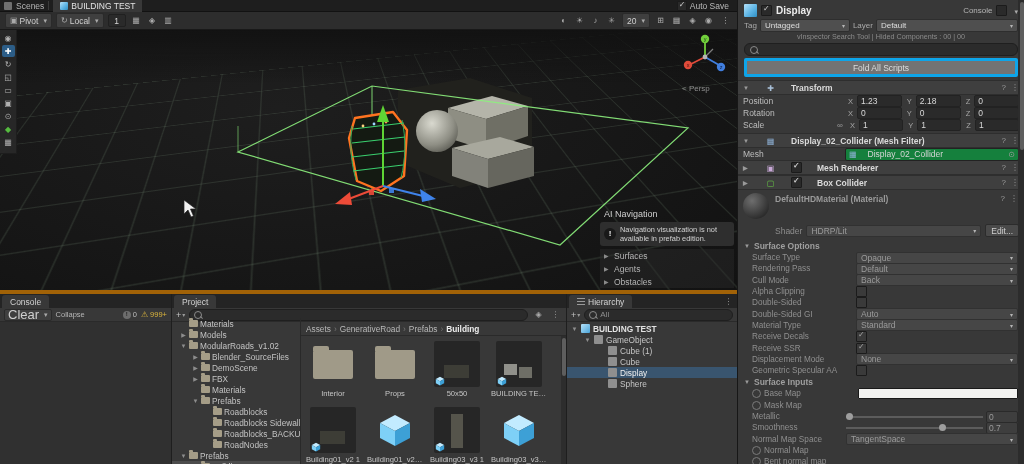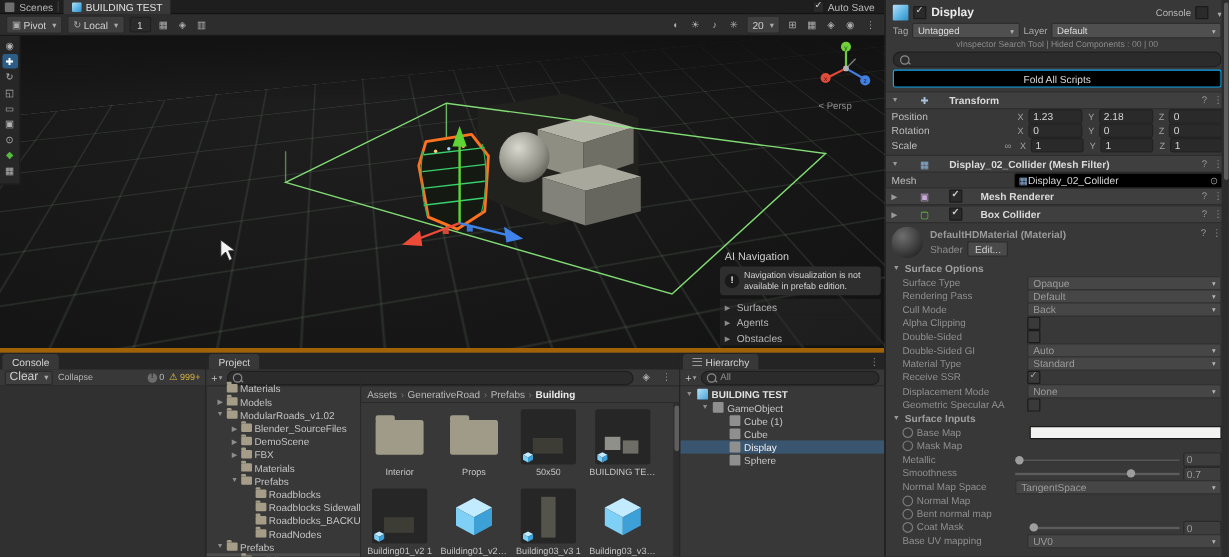--- a/index.html
+++ b/index.html
@@ -56,21 +56,21 @@
   
   .bottom{position:absolute;left:0;top:290px;width:737px;height:174px;display:flex;border-top:4px solid #a16207;box-sizing:border-box;background:#383838}
   .panel{display:flex;flex-direction:column;min-width:0;box-sizing:border-box}
   .console-p{width:172px;border-right:1px solid #1e1e1e}
   .project-p{width:395px;border-right:1px solid #1e1e1e}
   .hier-p{flex:1}
   .ptabs{height:14px;background:#242424;display:flex;align-items:flex-end;padding:0 2px;gap:2px}
   .ptab{height:13px;background:#383838;border-radius:3px 3px 0 0;padding:0 8px;display:flex;align-items:center;gap:3px;font-size:8.5px;color:#d2d2d2}
   .tab-ic-list{width:8px;height:7px;background:repeating-linear-gradient(180deg,#9a9a9a 0 1px,transparent 1px 3px)}
   .ptoolbar{height:13px;background:#383838;border-bottom:1px solid #2a2a2a;display:flex;align-items:center;gap:4px;padding:0 4px;font-size:8px;flex:none}
-  .tbtn.xs{height:10px;font-size:10px;padding:0 3px}
+  .tbtn.xs{height:10px;font-size:13px;padding:0 3px}
   .tb-txt{color:#b5b5b5;font-size:7.5px}
   .cnt{display:flex;align-items:center;gap:2px;font-size:7.5px;color:#bdbdbd}
   .info-ic{width:8px;height:8px;border-radius:50%;background:#6d6d6d;position:relative}
   .info-ic::after{content:"!";position:absolute;left:0;top:-1px;width:8px;text-align:center;font-size:6px;color:#222;font-weight:bold;line-height:9px}
   .warn-tri::after{content:"⚠";color:#dcb53c;font-size:8px}
   .cnt.warn span{color:#dcb53c}
   .console-body{flex:1;background:#303030}
 
   .proj-body{flex:1;display:flex;min-height:0}
   .proj-tree{width:128px;border-right:1px solid #292929;overflow:hidden;margin-top:-4px;padding-top:0}
@@ -125,45 +125,45 @@
   .inspector{position:absolute;left:737px;top:0;width:287px;height:464px;background:#383838;border-left:1px solid #171717;box-sizing:border-box;padding-top:2px;overflow:hidden;font-size:8.5px}
   .ins-head{height:17px;display:flex;align-items:center;gap:4px;padding:0 6px}
   .ins-name{font-size:10px;font-weight:bold;color:#ececec;flex:1}
   .static-lbl{color:#b5b5b5;font-size:8px}
   .tagrow{height:13px;display:flex;align-items:center;gap:3px;padding:0 6px;font-size:8px;color:#aaa}
   .dd{height:11px;background:#4f4f4f;border:1px solid #2e2e2e;border-radius:2px;display:flex;align-items:center;padding:0 4px;color:#dedede;min-width:0}
   .dd::after{content:"▾";margin-left:auto;padding-left:4px;color:#b5b5b5;font-size:6px}
   .dd.w1{width:80px}.dd.w2{flex:1}
   .note{height:10px;text-align:center;font-size:7.2px;color:#8b8b8b}
   .ins-search{margin:1px 6px 2px;height:11px;background:#2b2b2b;border:1px solid #1f1f1f;border-radius:6px;display:flex;align-items:center;padding:0 5px}
-  .fold-btn{margin:2px 6px 3px;height:13px;background:#000000;border:1px solid #0ea5e9;border-radius:2px;display:flex;align-items:center;justify-content:center;color:#dcdcdc}
+  .fold-btn{margin:2px 6px 3px;height:13px;background:#737373;border:3px solid #0ea5e9;border-radius:2px;display:flex;align-items:center;justify-content:center;color:#dcdcdc}
   .comp-head{height:13px;background:#3f3f3f;border-top:1px solid #2e2e2e;border-bottom:1px solid #2e2e2e;display:flex;align-items:center;gap:15px;padding:0 5px;font-weight:bold;color:#dadada}
   .fold{width:7px;font-size:6px;color:#9a9a9a}
   .fold.open::after{content:"▼"}
   .fold.closed::after{content:"▶"}
   .comp-ic{width:11px;text-align:center;font-weight:normal}
   .ic-transform::after{content:"✚";color:#a9c1d9;font-size:8px}
   .ic-mf::after{content:"▦";color:#8fb3d9;font-size:8px}
   .ic-mr::after{content:"▣";color:#c9a9d8;font-size:8px}
   .ic-bc::after{content:"▢";color:#69cf45;font-size:8px}
   .head-right{margin-left:auto;display:flex;gap:5px;font-weight:normal;font-size:8px}
   .prop-row{height:12px;display:flex;align-items:center;padding:0 5px;gap:2px}
   .prop-label{width:100px;color:#bdbdbd;white-space:nowrap;overflow:hidden;flex:none}
   .axis{color:#a5a5a5;font-size:7.5px;margin:0 2px 0 3px}
   .vfield{flex:1;height:10px;background:#2a2a2a;border:1px solid #222;border-radius:2px;display:flex;align-items:center;padding:0 3px;color:#d8d8d8;min-width:0}
   .link-ic{color:#9a9a9a;font-size:8px;margin-left:-8px;width:8px}
-  .obj-field{flex:1;height:11px;background:#000000;border:1px solid #222;border-radius:2px;display:flex;align-items:center;gap:0;padding:0 3px;color:#d5d5d5}
+  .obj-field{flex:1;height:11px;background:#15803d;border:1px solid #222;border-radius:2px;display:flex;align-items:center;gap:11px;padding:0 3px;color:#d5d5d5}
   .mesh-ic::after{content:"▦";color:#8fb3d9;font-size:8px}
   .picker-ic{margin-left:auto}
   .picker-ic::after{content:"⊙";color:#9a9a9a;font-size:8px}
   .mat-sec{color:#8d8d8d}
   .mat-block{display:flex;gap:6px;padding:3px 5px;align-items:flex-start;position:relative}
   .mat-sphere{width:26px;height:26px;border-radius:50%;background:radial-gradient(circle at 35% 30%,#6e6e6e,#2c2c2c 75%);flex:none}
   .mat-info{flex:1;min-width:0}
-  .mat-title{font-weight:bold;color:#9a9a9a;margin:1px 0 1px}
+  .mat-title{font-weight:bold;color:#9a9a9a;margin:1px 0 20px}
   .shader-row{display:flex;align-items:center;gap:4px}
   .edit-btn{height:11px;background:#4a4a4a;border:1px solid #2c2c2c;border-radius:2px;padding:0 5px;display:flex;align-items:center;color:#cfcfcf;flex:none}
   .sub-head{height:12px;display:flex;align-items:center;gap:3px;padding:0 6px;font-weight:bold;color:#9f9f9f}
   .opt-row,.inp-row{height:11.3px;display:flex;align-items:center;padding:0 6px 0 14px}
   .opt-label{width:104px;color:#8f8f8f;font-size:8.2px;white-space:nowrap;overflow:hidden;flex:none}
   .mat-sec .dd{background:#464646;color:#9b9b9b;border-color:#313131;height:10px}
   .opt-dd{flex:1}
   .opt-cb{display:none}
   .opt-row.type-checkbox .opt-cb{display:inline-block;background:#3a3a3a}
   .opt-row.checked .opt-cb::after{content:"✓";position:absolute;top:-2px;left:1px;font-size:8px;color:#a8a8a8}
@@ -721,20 +721,23 @@
       </span>
     </div>
 
     <div class="mat-sec">
       <div class="mat-block">
         <span class="mat-sphere"></span>
         <div class="mat-info">
           <div class="mat-title">DefaultHDMaterial (Material)</div>
           <div class="shader-row">
             <span>Shader</span>
+            <span class="dd w2">
+                <span>HDRP/Lit</span>
+              </span>
             <span class="edit-btn">Edit...</span>
           </div>
         </div>
         <span class="head-right" style="position:absolute;right:6px;top:4px">
           <span class="help-ic"></span>
           <span class="menu-ic"></span>
         </span>
       </div>
 
       <div class="sub-head">
@@ -782,20 +785,25 @@
 
         </div>
           <div class="opt-row type-dropdown">
           <span class="opt-label">Material Type</span>
           <span class="dd opt-dd">
               <span>Standard</span>
             </span>
 
         </div>
           <div class="opt-row checked type-checkbox">
+          <span class="opt-label">Receive Decals</span>
+
+          <span class="chk opt-cb"></span>
+        </div>
+          <div class="opt-row checked type-checkbox">
           <span class="opt-label">Receive SSR</span>
 
           <span class="chk opt-cb"></span>
         </div>
           <div class="opt-row type-dropdown">
           <span class="opt-label">Displacement Mode</span>
           <span class="dd opt-dd">
               <span>None</span>
             </span>
 

